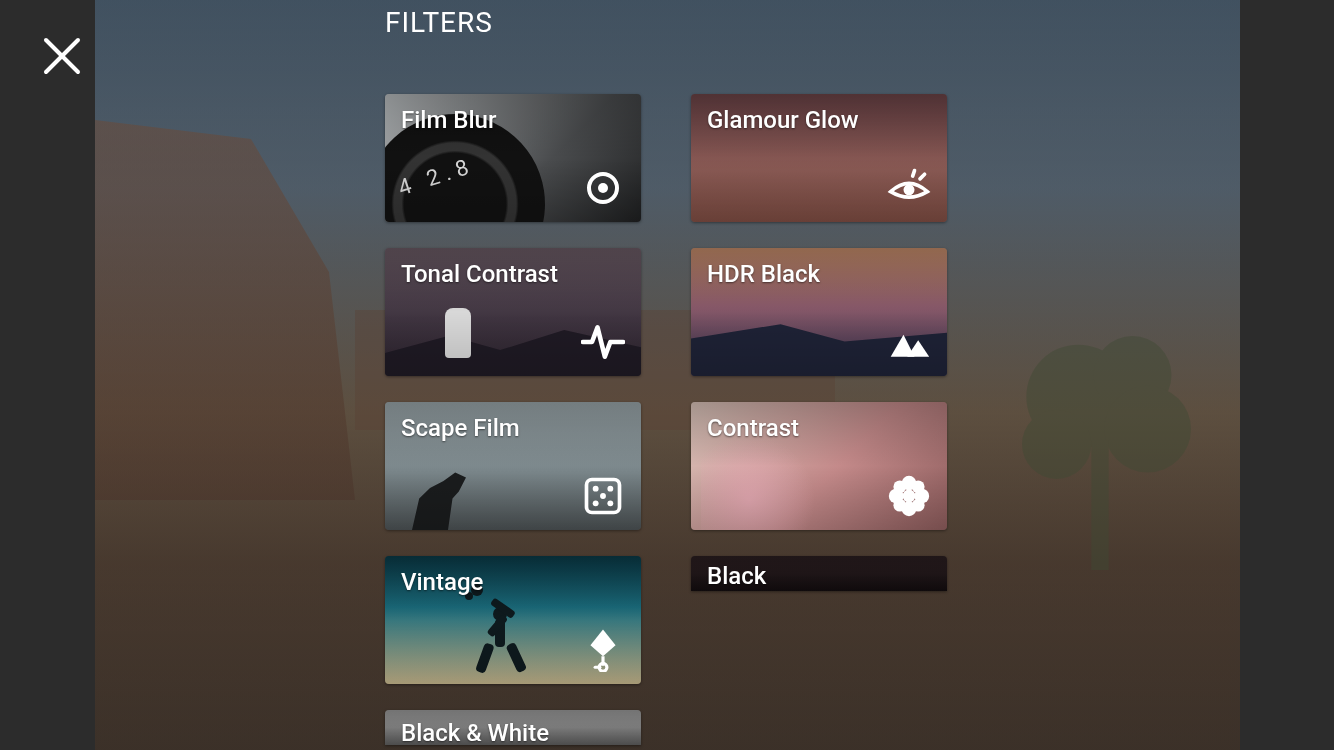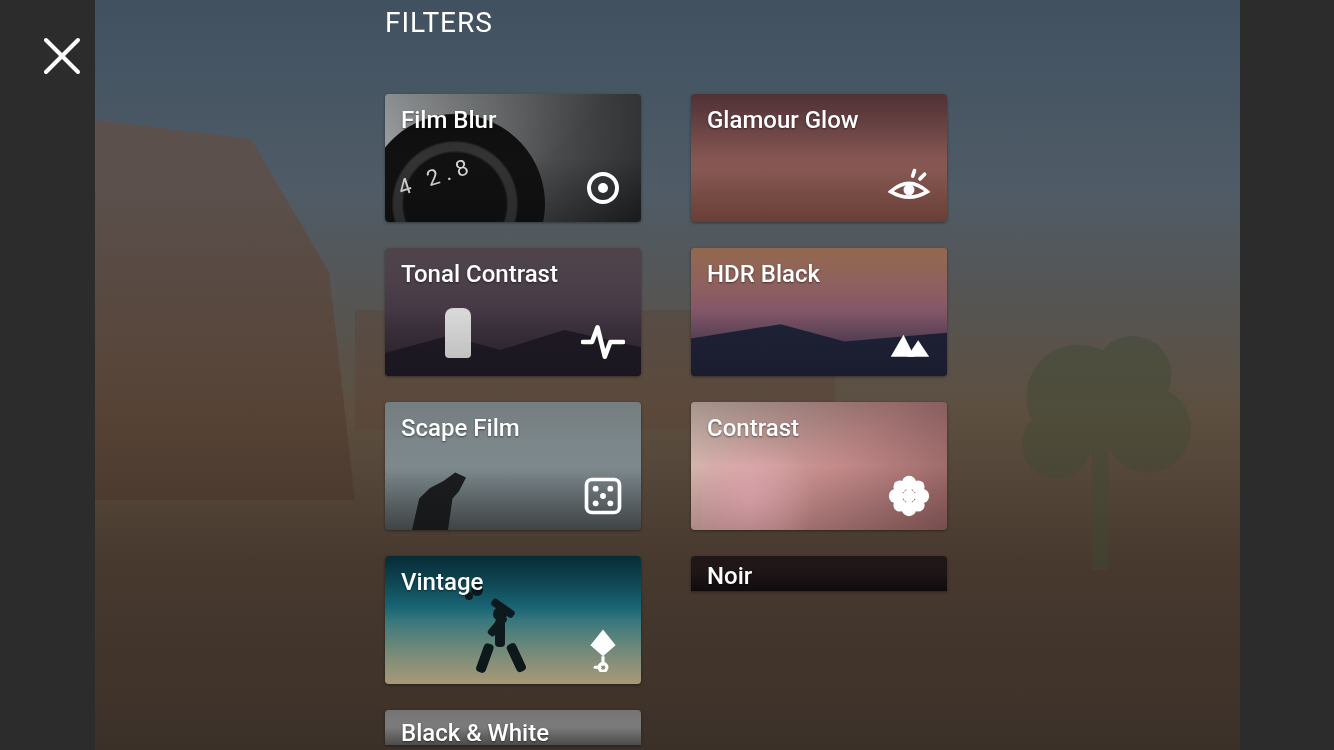--- a/index.html
+++ b/index.html
@@ -254,21 +254,21 @@
           <line x1="24" y1="36" x2="24" y2="48" stroke="#fff" stroke-width="4"></line>
           <circle cx="24" cy="50" r="5" fill="none" stroke="#fff" stroke-width="4"></circle>
           <line x1="14" y1="50" x2="20" y2="50" stroke="#fff" stroke-width="4" stroke-linecap="round"></line>
         </svg>
     </div>
   </div>
 
   <div class="tile short">
     <div class="thumb t-noir"></div>
     <div class="shade"></div>
-    <div class="label" style="top:6px">Noir</div>
+    <div class="label" style="top:6px">Black</div>
   </div>
 
   <div class="tile short">
     <div class="thumb t-bw"></div>
     <div class="shade"></div>
     <div class="label" style="top:9px">Black &amp; White</div>
   </div>
 
 </div>
 

